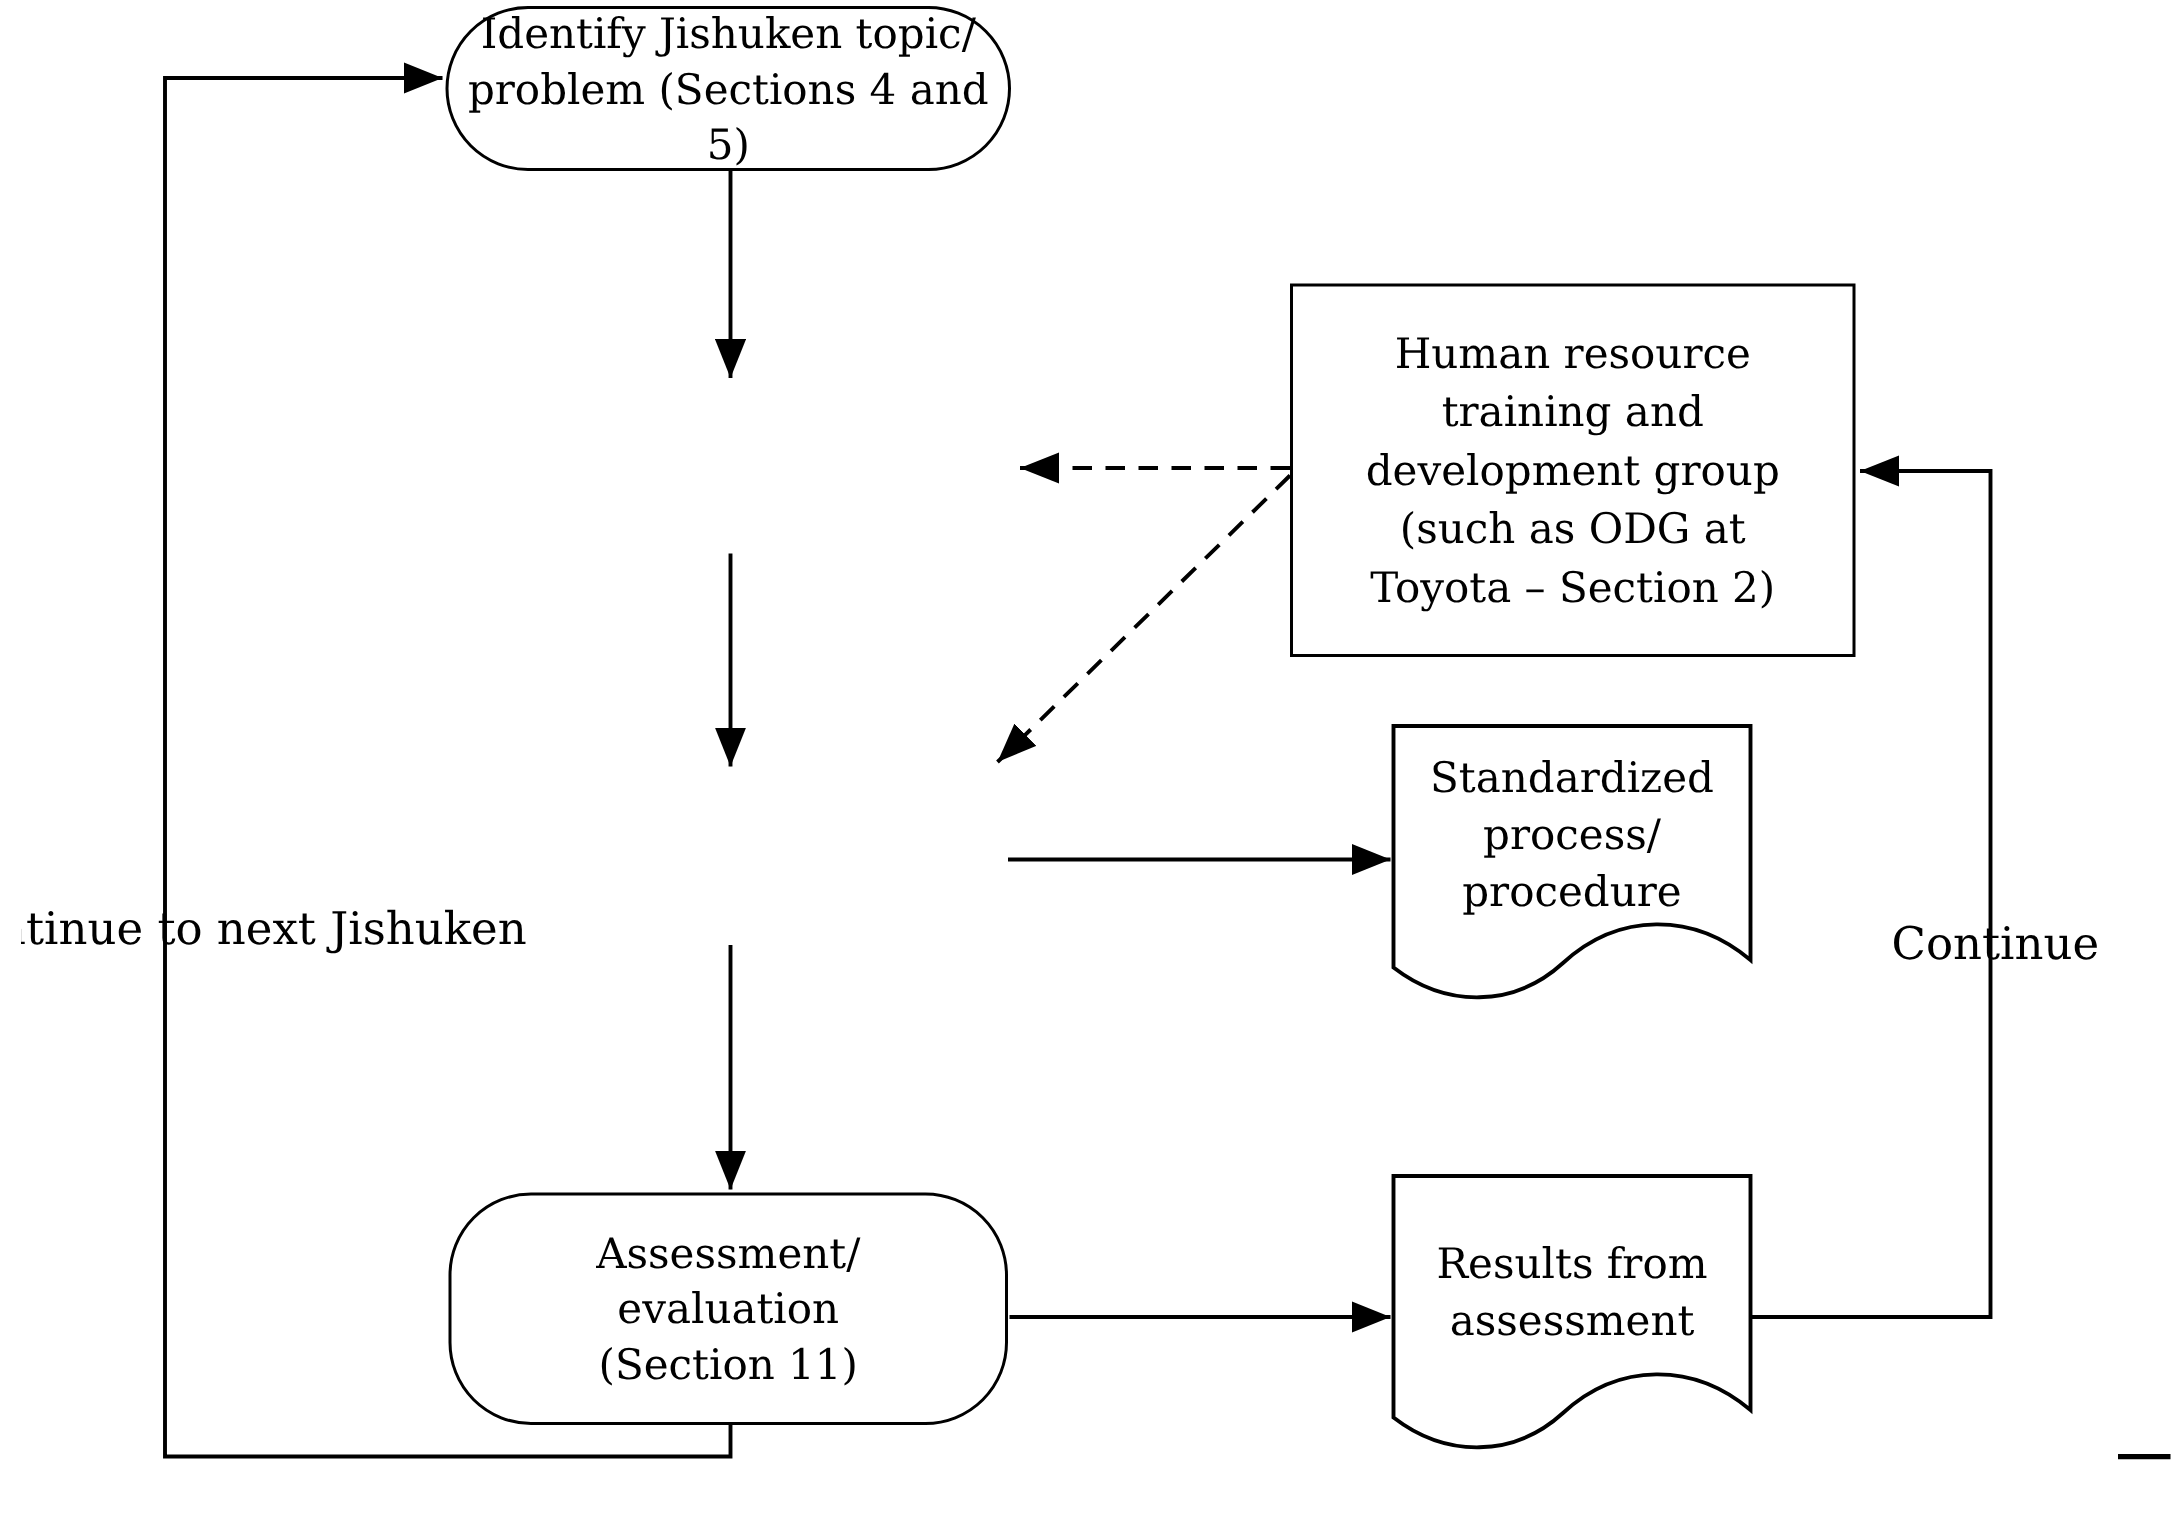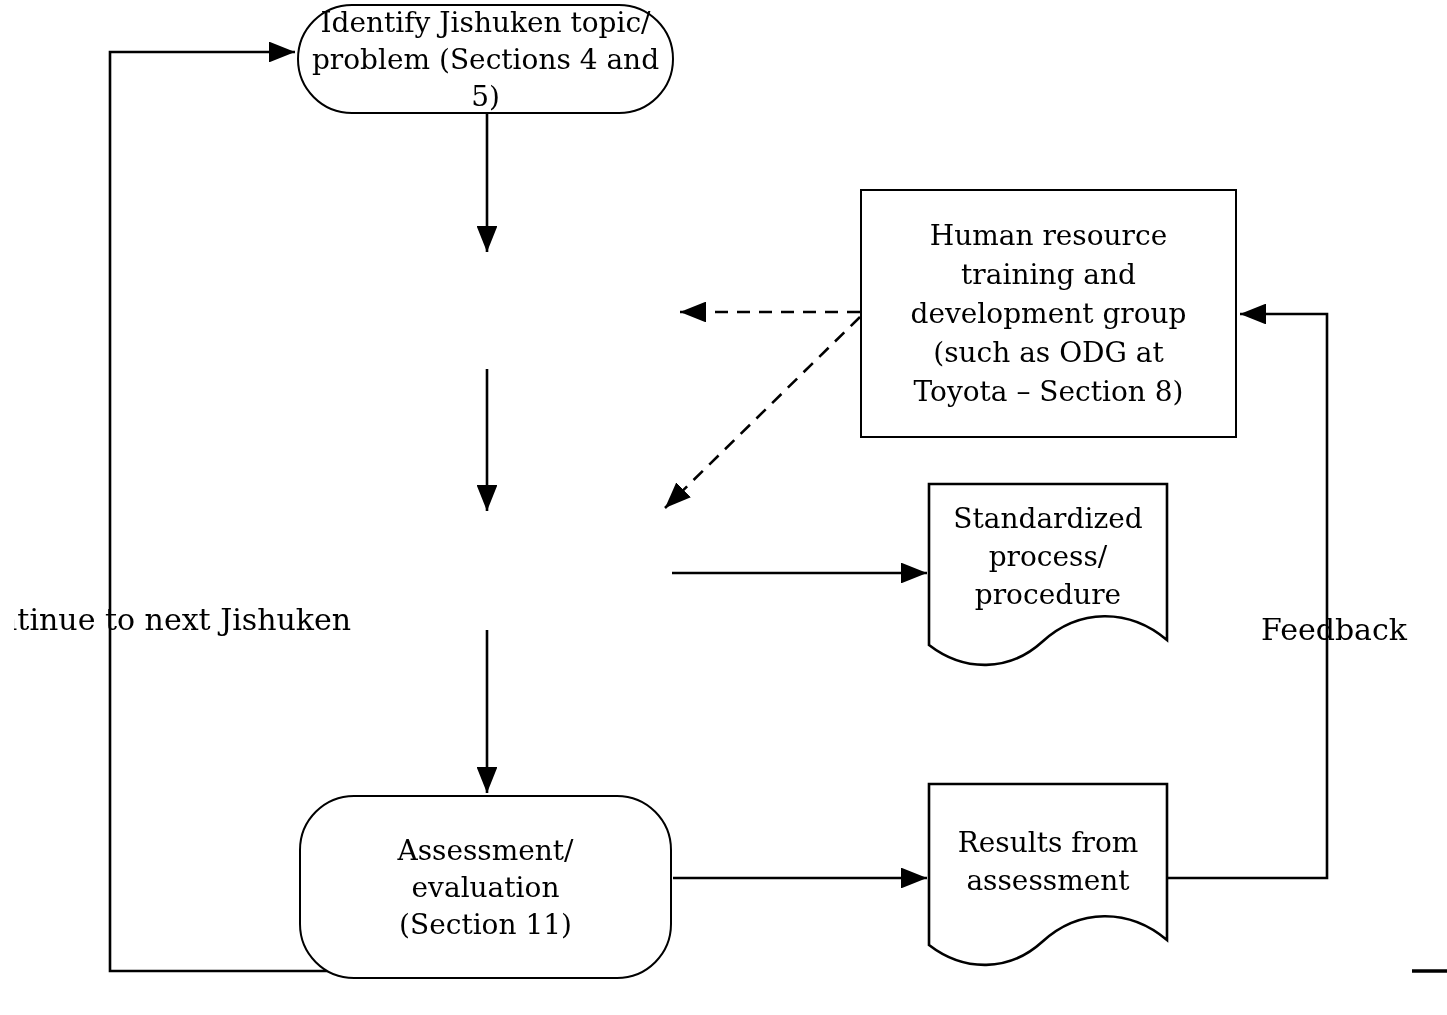--- a/index.html
+++ b/index.html
@@ -107,40 +107,40 @@
     <span class="txt">Identify Jishuken topic/
 problem (Sections 4 and 5)</span>
   </div>
 
 
   <div class="node sharp" style="left:846px; top:189px; width:377px; height:249px;">
     <span class="txt">Human resource
 training and
 development group
 (such as ODG at
-Toyota – Section 8)</span>
+Toyota – Section 2)</span>
   </div>
 
 
-  <div class="node round" style="left:285px; top:795px; width:373px; height:184px;">
+  <div class="node round" style="left:285px; top:795px; width:373px; height:155px;">
     <span class="txt">Assessment/
 evaluation
 (Section 11)</span>
   </div>
 
   <div class="doc-label" style="left:915px; top:784px; width:238px; height:156px;">
     <span class="txt">Results from
 assessment</span>
   </div>
 
   <div class="doc-label" style="left:915px; top:484px; width:238px; height:146px;">
     <span class="txt">Standardized
 process/
 procedure</span>
   </div>
 
-  <div class="float-label" style="left:1247px; top:611px;">Feedback</div>
+  <div class="float-label" style="left:1247px; top:611px;">Continue</div>
 
   <div class="float-label" style="left:-57px; top:601px;">Continue to next Jishuken</div>
 
   <div class="fragment" style="left:1437px; top:869px;">S</div>
 
 </div>
 
 </body></html>

